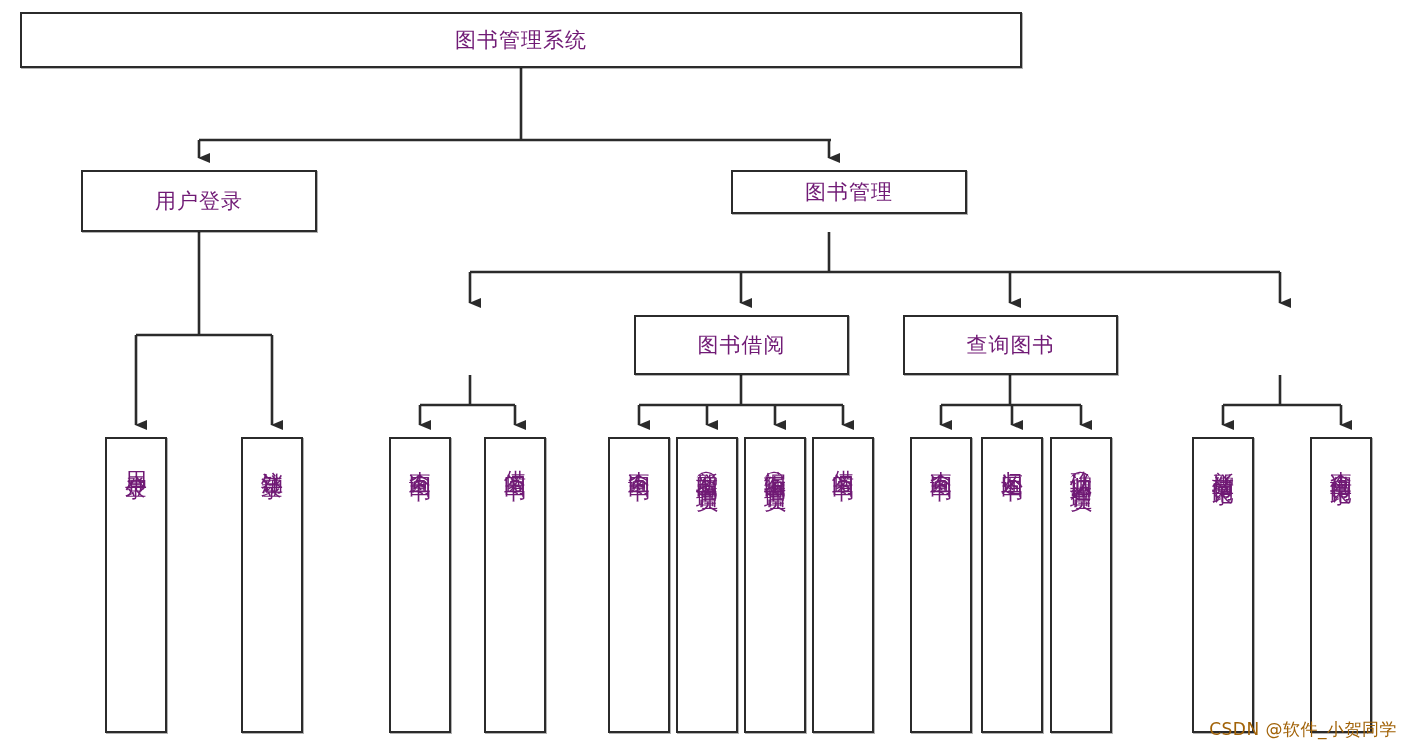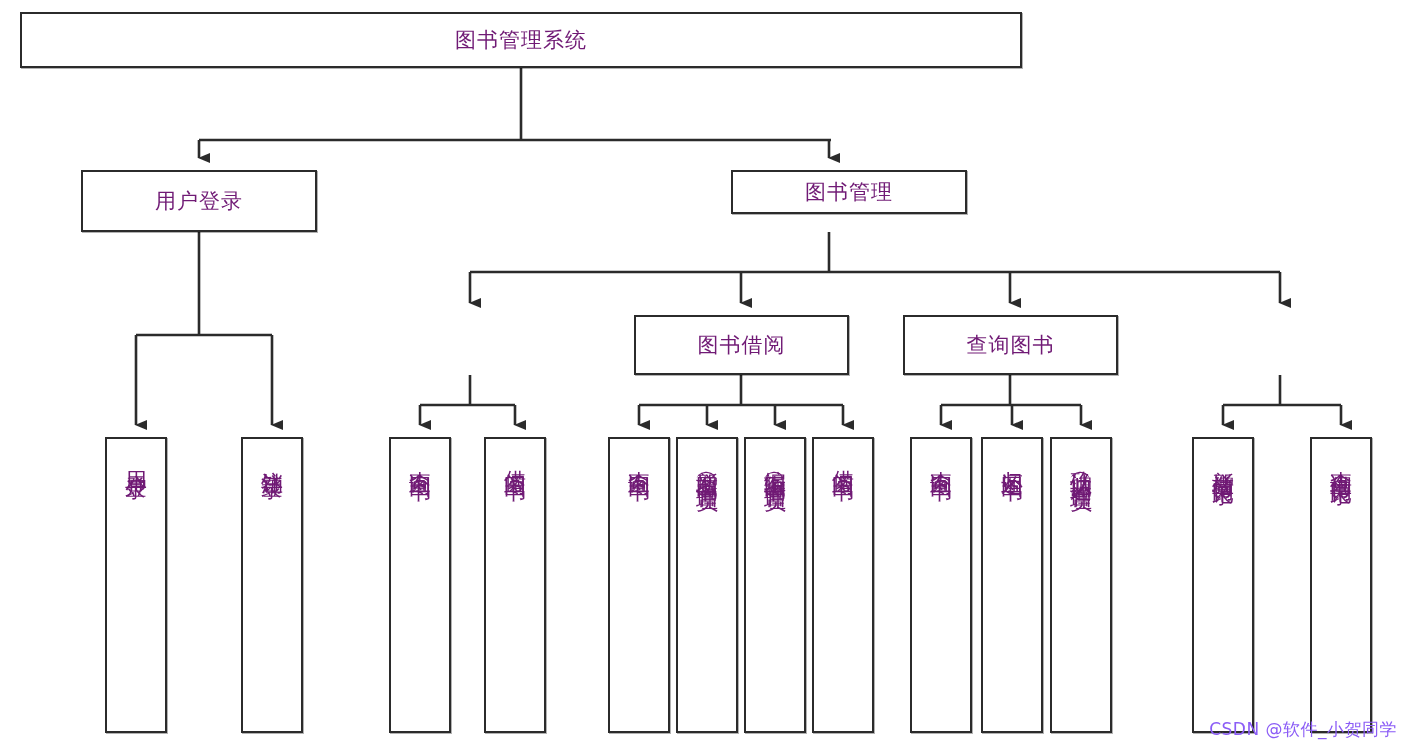--- a/index.html
+++ b/index.html
@@ -56,21 +56,21 @@
     font-size: 22px;
     letter-spacing: 3px;
     line-height: 1;
     white-space: nowrap;
   }
   .watermark {
     position: absolute;
     right: 8px;
     bottom: 6px;
     font-size: 17px;
-    color: #8b5cf6;
+    color: #a16207;
     letter-spacing: 0.5px;
     white-space: nowrap;
     user-select: none;
   }
 </style>
 </head>
 <body>
 
 <div id="canvas">
 

